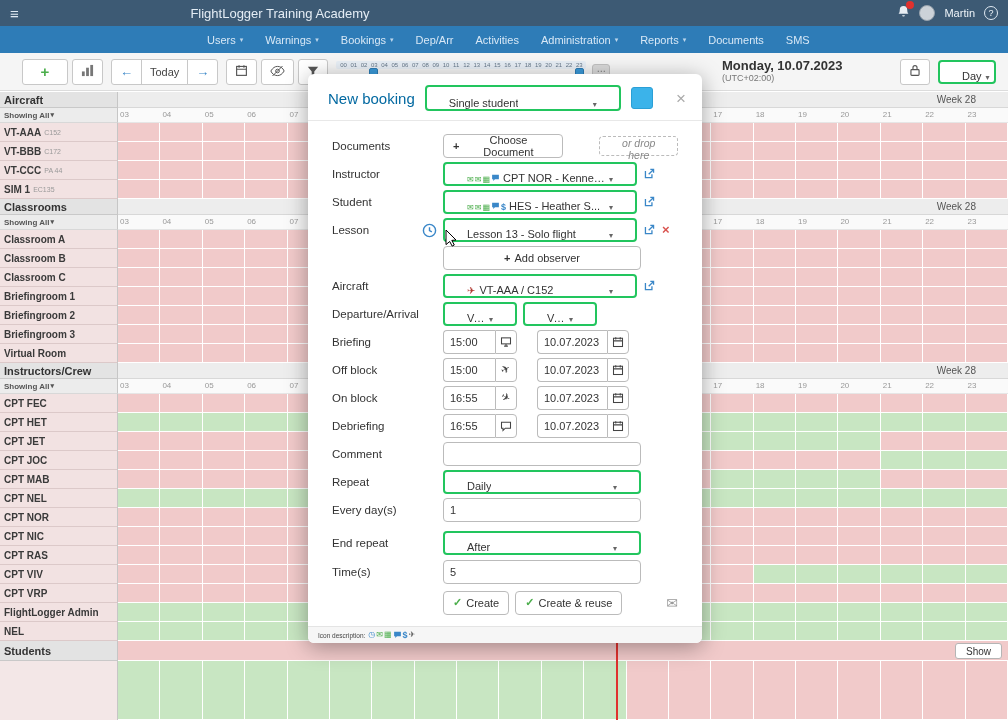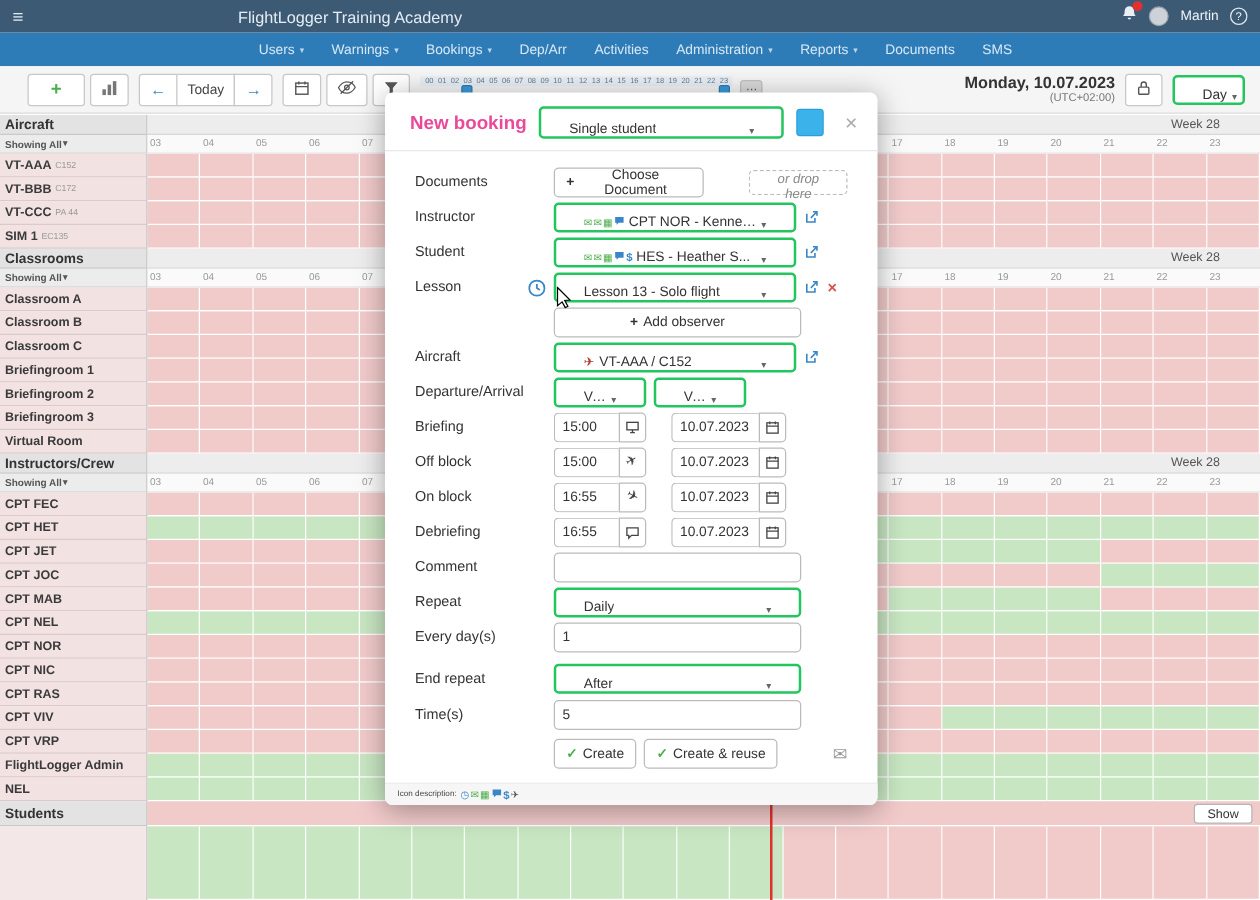--- a/index.html
+++ b/index.html
@@ -32,21 +32,21 @@
   .btn-group{display:flex;margin:0 8px}
   .btn-group .btn{border-radius:0;margin-left:-1px}
   .btn-group .btn:first-child{border-radius:3px 0 0 3px;margin-left:0}
   .btn-group .btn:last-child{border-radius:0 3px 3px 0}
   .tb-gap{width:4px}
   .slider{position:relative;width:250px;height:24px;margin-left:8px;flex:none}
   .nums{position:absolute;top:1px;left:0;right:0;display:flex;background:#e7eef5;border-radius:2px;padding:1px 2px}
   .nums span{flex:1;font-size:6px;color:#66788a;text-align:center}
   .handle{position:absolute;top:8px;width:9px;height:14px;background:#3a99d8;border:1px solid #2c7cb4;border-radius:2px;cursor:ew-resize}
   .mini-btn{width:18px;height:16px;background:#d9d9d9;border:1px solid #c0c0c0;border-radius:3px;font-size:9px;line-height:13px;text-align:center;color:#555;margin-left:6px;flex:none;cursor:pointer}
-  .date-block{margin-left:auto;width:170px;text-align:right;line-height:1.1}
+  .date-block{margin-left:auto;width:170px;text-align:left;line-height:1.1}
   .date-main{font-size:13px;font-weight:bold;color:#333}
   .date-utc{font-size:9px;color:#777}
   .btn-lock{width:30px;margin-left:8px}
   .day-sel{width:58px;margin-left:8px;margin-right:4px;height:26px}
 
   
   #grid{position:absolute;top:92px;left:0;right:0;bottom:0;display:flex;flex-direction:column;background:#fff}
   .side-cell{width:118px;flex:none;border-right:1px solid #c6c6c6}
   .grid-part{flex:1;position:relative;overflow:hidden}
   .sec-row{display:flex;height:16px}
@@ -68,21 +68,21 @@
   .stu-head{display:flex;height:20px}
   .stu-head-grid{background:var(--cell-busy,#f1caca);border-bottom:1px solid #fff;position:relative}
   .show-btn{position:absolute;right:6px;top:2px;height:16px;padding:0 10px;font-size:10px;background:#fff;border:1px solid #b5b5b5;border-radius:3px;color:#333;cursor:pointer}
   .stu-row{flex:1}
   .stu-side{background:#f3e7e7;border-bottom:none}
   .now-line{position:absolute;top:92px;bottom:0;width:2px;background:var(--now-line,#e0312e);z-index:5}
 
   
   .modal{position:absolute;left:308px;top:74px;width:394px;background:#fff;border-radius:6px;box-shadow:0 4px 22px rgba(0,0,0,.35);z-index:50}
   .m-header{display:flex;align-items:center;gap:10px;padding:11px 16px 9px 20px;border-bottom:1px solid #e8e8e8}
-  .m-title{font-size:15px;font-weight:bold;color:#ec4899;white-space:nowrap}
+  .m-title{font-size:15px;font-weight:normal;color:#0369a1;white-space:nowrap}
   .sel{height:24px;border:2px solid #22c55e;border-radius:4px;display:flex;align-items:flex-end;padding:0 22px;font-size:11px;color:#333;background:#fff;cursor:pointer}
   .sel .caret{margin-left:auto;font-size:8px;color:#666;padding-left:4px}
   .sel-type{width:196px;height:26px}
   .swatch{width:22px;height:22px;border-radius:3px;background:var(--swatch,#3bb3ea);border:1px solid #2a9fd6;flex:none;cursor:pointer}
   .m-close{margin-left:auto;color:#aaa;font-size:17px;line-height:1;cursor:pointer}
   .m-body{padding:12px 24px 8px}
   .mrow{display:flex;align-items:center;margin-bottom:3px;min-height:25px}
   .mlabel{width:111px;flex:none;font-size:11.5px;color:#333}
   .mctrl{display:flex;align-items:center;gap:6px;position:relative;flex:1}
   .sel-main{width:194px}

